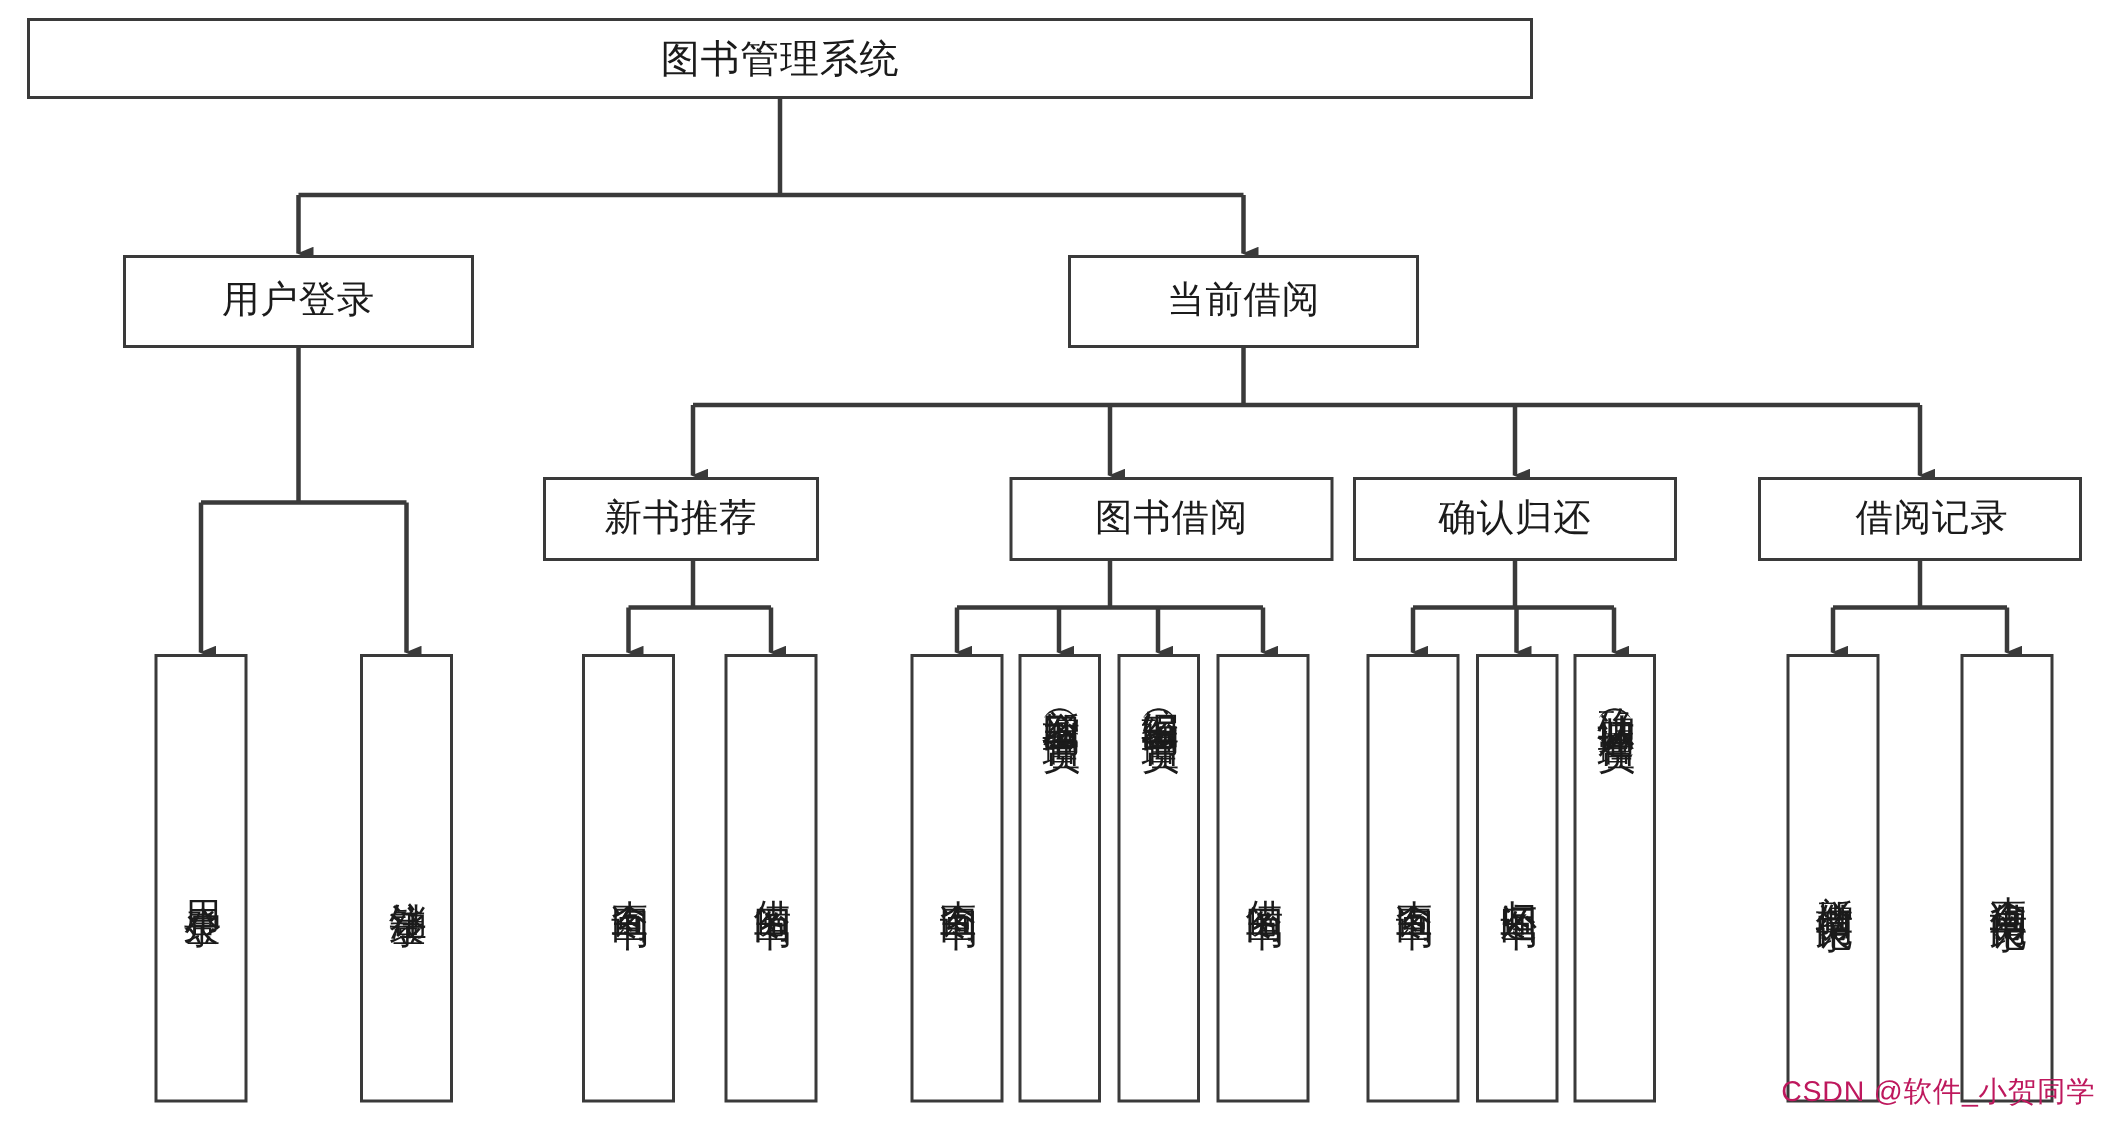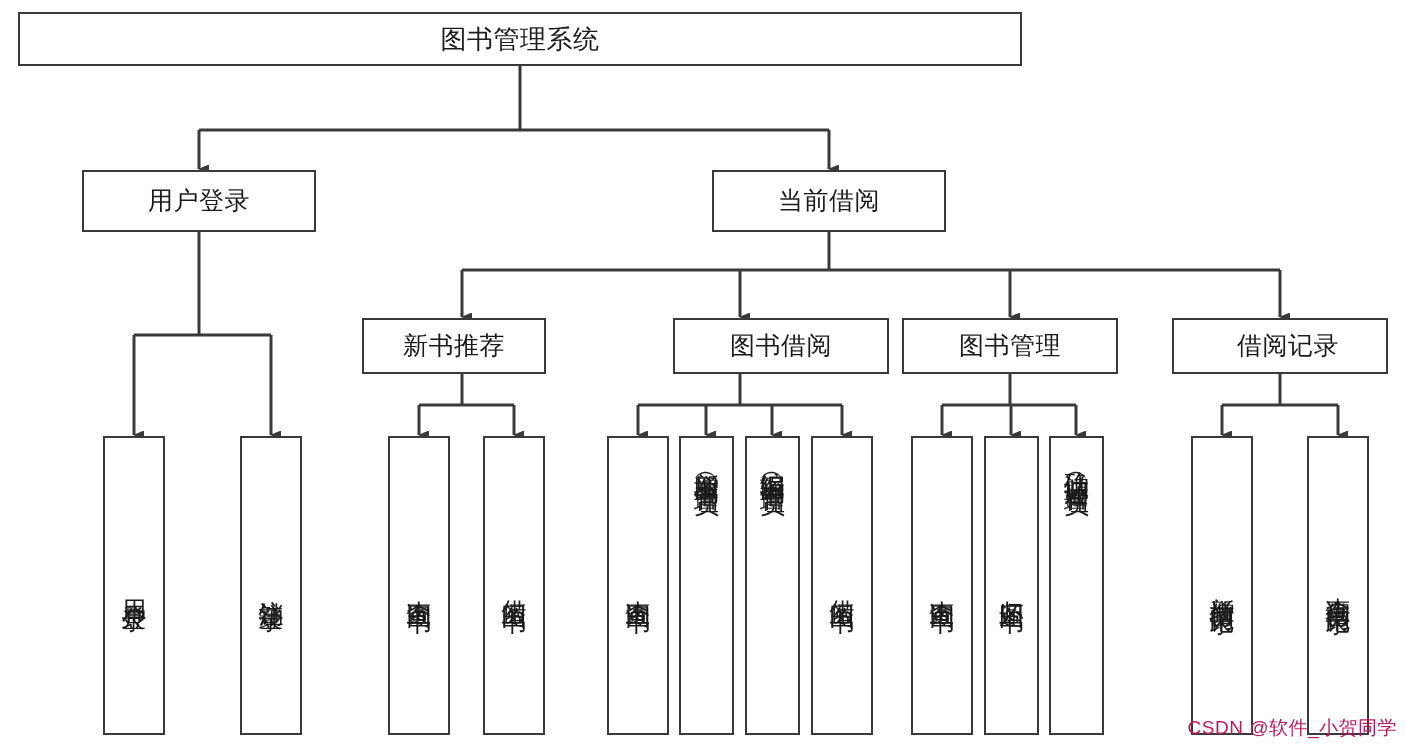--- a/index.html
+++ b/index.html
@@ -135,21 +135,21 @@
     <span class="node-label">当前借阅</span>
   </div>
 
   <div class="node horizontal" style="left: 362px; top: 318px; width: 184px; height: 56px;">
     <span class="node-label">新书推荐</span>
   </div>
   <div class="node horizontal" style="left: 632px; top: 318px; width: 216px; height: 56px; margin-left: 41px;">
     <span class="node-label">图书借阅</span>
   </div>
   <div class="node horizontal" style="left: 902px; top: 318px; width: 216px; height: 56px;">
-    <span class="node-label">图书管理</span>
+    <span class="node-label">确认归还</span>
   </div>
   <div class="node horizontal" style="left: 1172px; top: 318px; width: 216px; height: 56px; padding-left: 16px;">
     <span class="node-label">借阅记录</span>
   </div>
 
   <div class="node vertical centered" style="left: 103px; top: 436px; width: 62px; height: 299px;">
     <span class="node-label">用户登录</span>
   </div>
   <div class="node vertical centered" style="left: 240px; top: 436px; width: 62px; height: 299px;">
     <span class="node-label">注销登录</span>

